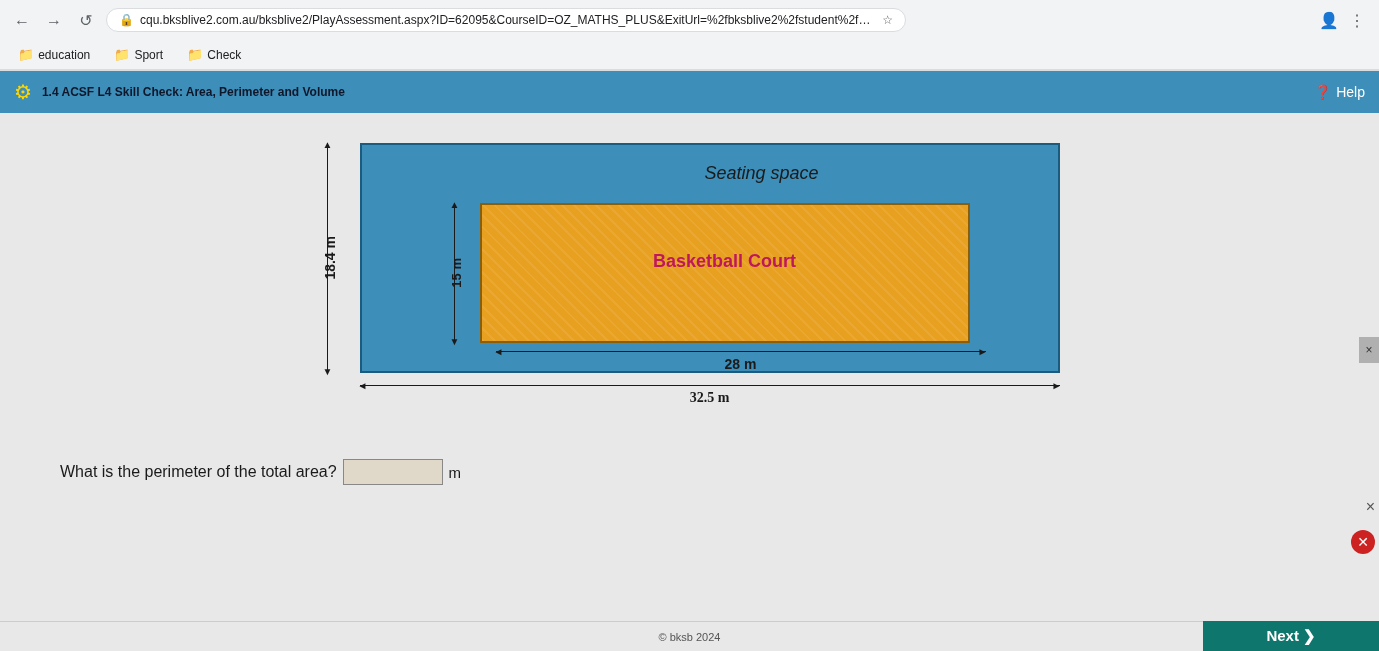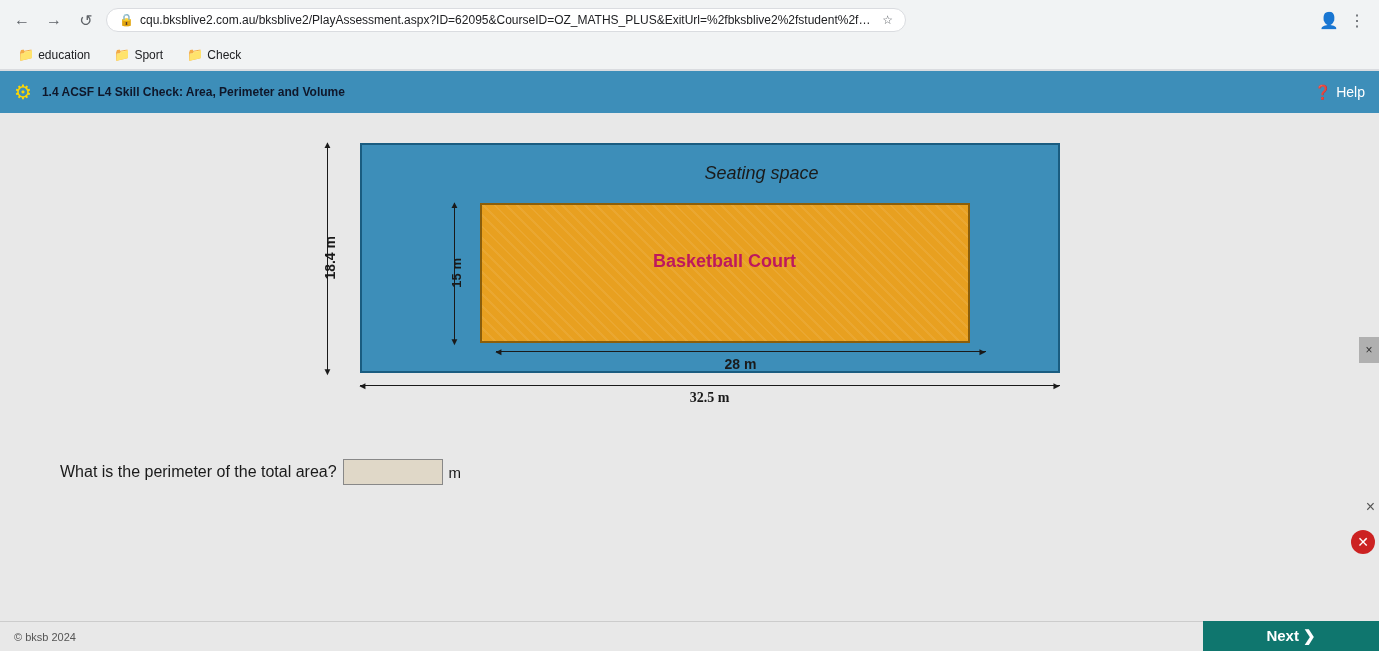--- a/index.html
+++ b/index.html
@@ -352,21 +352,21 @@
     .app-footer {
       position: absolute;
       bottom: 0;
       left: 0;
       right: 0;
       height: 30px;
       background: #e8e8e8;
       border-top: 1px solid #ccc;
       display: flex;
       align-items: center;
-      justify-content: flex-start;
+      justify-content: center;
       padding: 0 14px;
     }
 
     .copyright {
       font-size: 11px;
       color: #555;
     }
 
     .next-btn {
       position: absolute;

